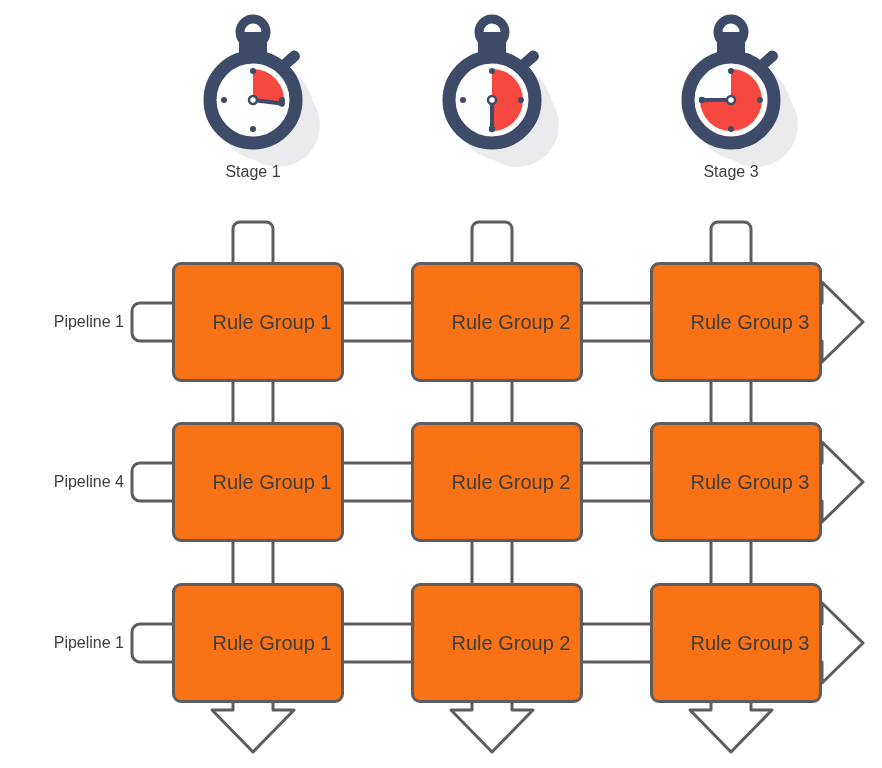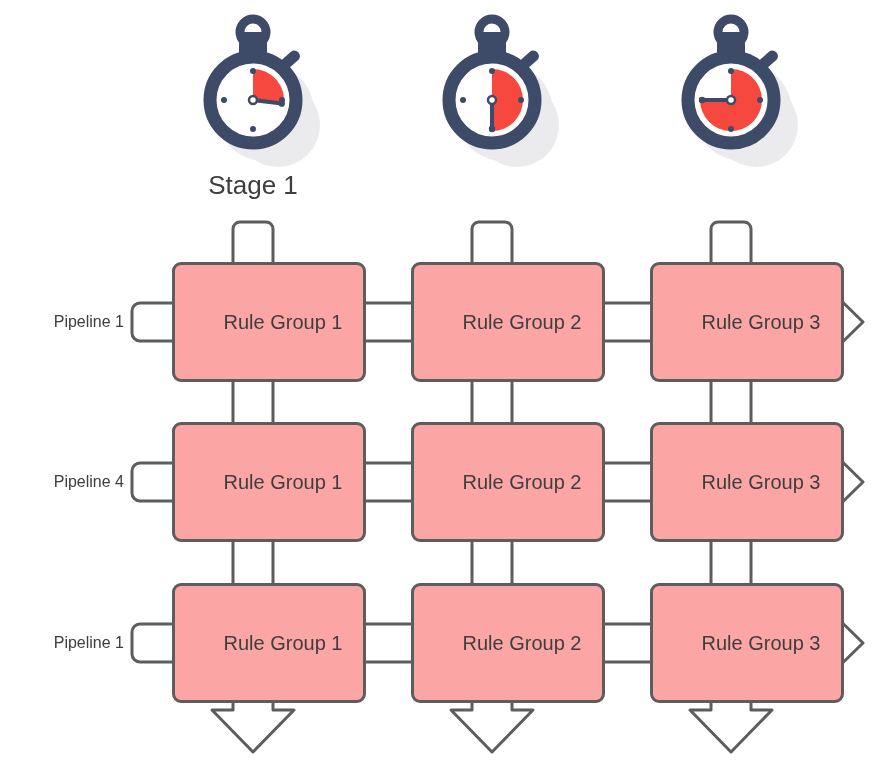--- a/index.html
+++ b/index.html
@@ -11,28 +11,28 @@
     --bg:#ffffff;
   }
   html,body{margin:0;padding:0;background:#fff;}
   .canvas{
     position:relative;width:882px;height:768px;background:var(--bg);
     font-family:"Liberation Sans",sans-serif;overflow:hidden;
   }
   svg.layer{position:absolute;left:0;top:0;width:882px;height:768px;}
   .shape{fill:#ffffff;stroke:var(--stroke);stroke-width:3;stroke-linejoin:round;}
   .node{
-    position:absolute;width:194px;height:120px;box-sizing:border-box;
-    background:#fca5a5;border:3px solid var(--stroke);border-radius:9px;
+    position:absolute;width:172px;height:120px;box-sizing:border-box;
+    background:#f97316;border:3px solid var(--stroke);border-radius:9px;
     display:flex;align-items:center;justify-content:center;
     font-size:20px;color:var(--text);white-space:nowrap;padding-left:28px;
   }
   .stage-label{
-    position:absolute;top:173px;width:162px;text-align:center;
-    font-size:26px;line-height:24px;color:var(--text);
+    position:absolute;top:160px;width:162px;text-align:center;
+    font-size:16px;line-height:24px;color:var(--text);
   }
   .pipeline-label{
     position:absolute;left:12px;width:112px;text-align:right;
     font-size:16px;line-height:24px;color:var(--text);
   }
 </style>
 </head>
 <body>
 
 <div class="canvas">
@@ -122,20 +122,21 @@
     <circle cx="702" cy="100" r="3" fill="var(--navy)"></circle>
     <g transform="rotate(270 731 100)">
       <line x1="731" y1="100" x2="731" y2="73" stroke="var(--navy)" stroke-width="4" stroke-linecap="round"></line>
       <circle cx="731" cy="71" r="3.2" fill="var(--navy)"></circle>
     </g>
     <circle cx="731" cy="100" r="4" fill="#ffffff" stroke="var(--navy)" stroke-width="2.5"></circle>
       </g>
   </svg>
 
   <div class="stage-label" style="left:172px">Stage 1</div>
+  <div class="stage-label" style="left:650px">Stage 3</div>
 
   <div class="pipeline-label" style="top:310px">Pipeline 1</div>
   <div class="pipeline-label" style="top:470px">Pipeline 4</div>
   <div class="pipeline-label" style="top:631px">Pipeline 1</div>
 
   <div class="node" style="left:172px;top:262px">Rule Group 1</div>
   <div class="node" style="left:411px;top:262px">Rule Group 2</div>
   <div class="node" style="left:650px;top:262px">Rule Group 3</div>
 
   <div class="node" style="left:172px;top:422px">Rule Group 1</div>

